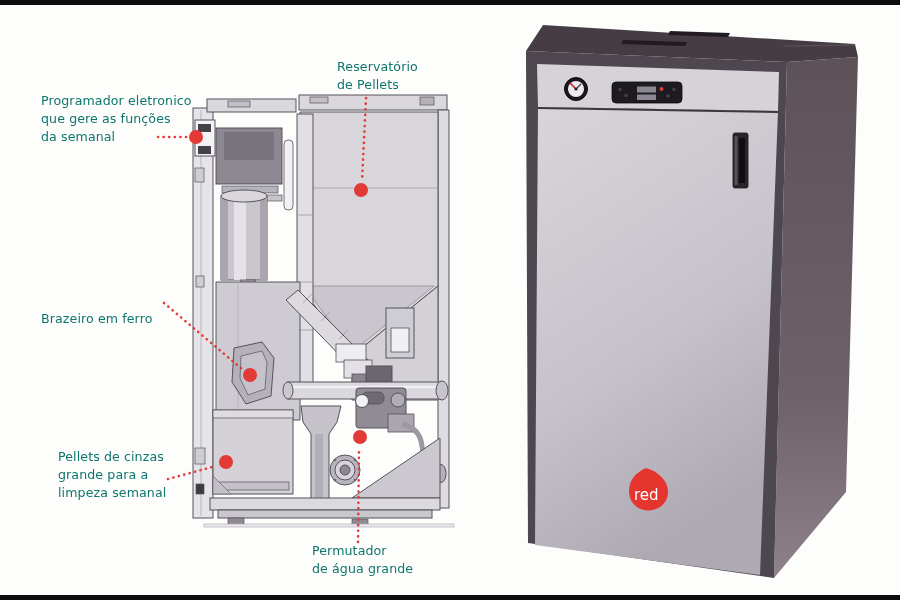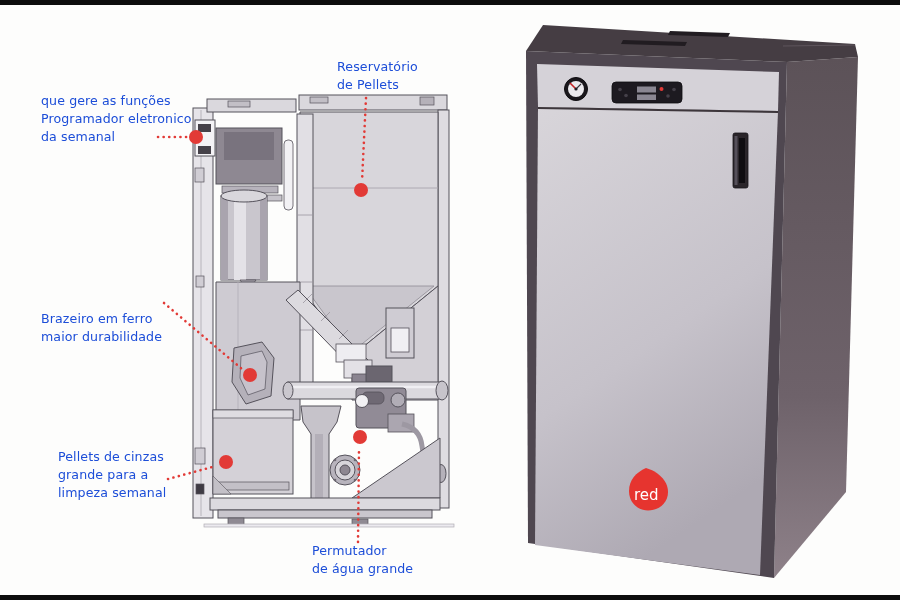--- a/index.html
+++ b/index.html
@@ -7,21 +7,21 @@
     position:relative;width:900px;height:600px;overflow:hidden;
     background:#fdfdfc;
     font-family:"DejaVu Sans","Liberation Sans",sans-serif;
   }
   .edge-bar{position:absolute;left:0;width:900px;height:5px;background:#0d0d0d;}
   #top-bar{top:0;}
   #bottom-bar{bottom:0;}
   svg.layer{position:absolute;left:0;top:0;width:900px;height:600px;}
   .callout-label{
     position:absolute;
-    font-size:12.6px;line-height:18px;color:#1d4ed8;
+    font-size:12.6px;line-height:18px;color:#0f766e;
     letter-spacing:0.1px;white-space:nowrap;
   }
   .callout-label span{display:block;}
 </style>
 </head>
 <body>
 
 <div id="stage">
 
   <div id="top-bar" class="edge-bar"></div>
@@ -235,28 +235,27 @@
       <circle cx="360" cy="437" r="7"></circle>
     </g>
   </svg>
 
   <div class="callout-label" style="left:337px;top:58px;">
     <span>Reservatório</span>
     <span>de Pellets</span>
   </div>
 
   <div class="callout-label" style="left:41px;top:92px;">
+    <span>Programador eletronico</span>
     <span>que gere as funções</span>
-    <span>Programador eletronico</span>
     <span>da semanal</span>
   </div>
 
   <div class="callout-label" style="left:41px;top:266px;margin-top:44px;">
     <span>Brazeiro em ferro</span>
-    <span>maior durabilidade</span>
   </div>
 
   <div class="callout-label" style="left:58px;top:448px;">
     <span>Pellets de cinzas</span>
     <span>grande para a</span>
     <span>limpeza semanal</span>
   </div>
 
   <div class="callout-label" style="left:312px;top:542px;">
     <span>Permutador</span>

